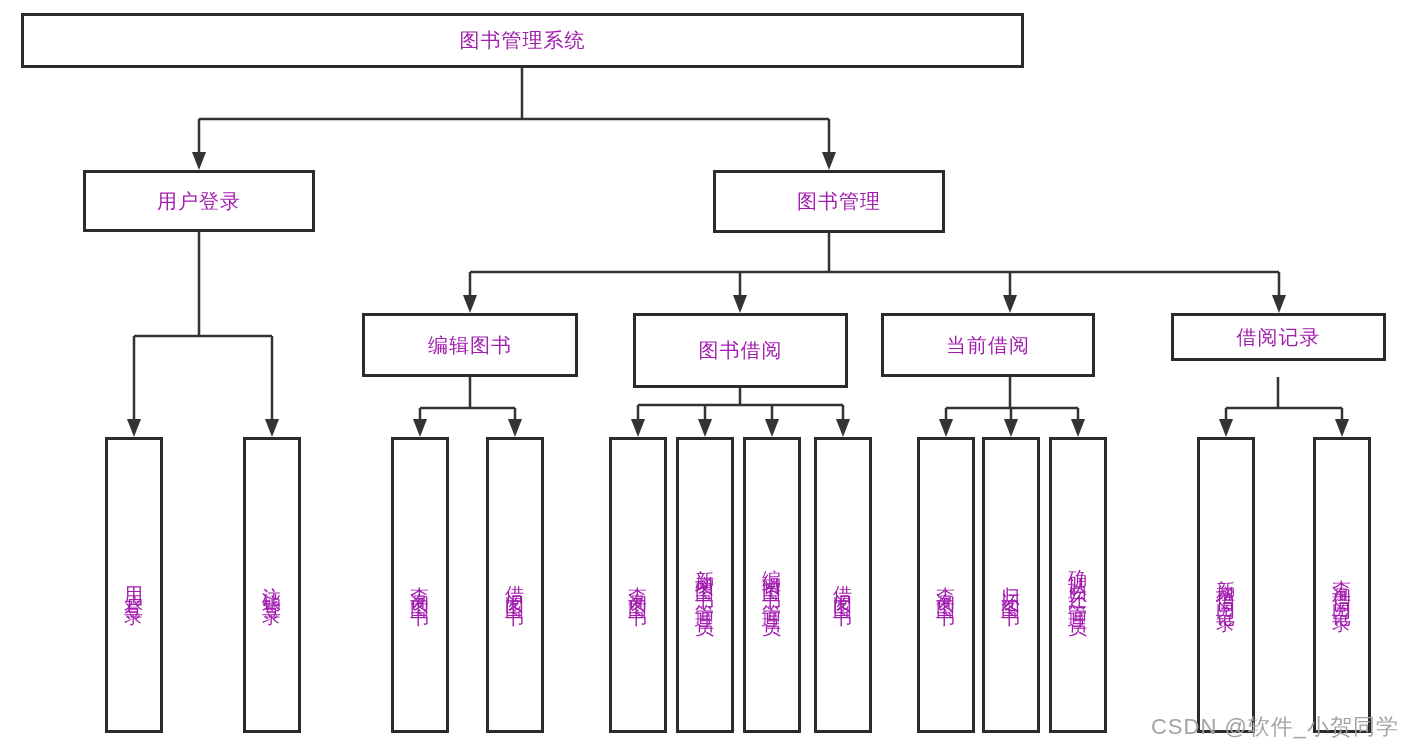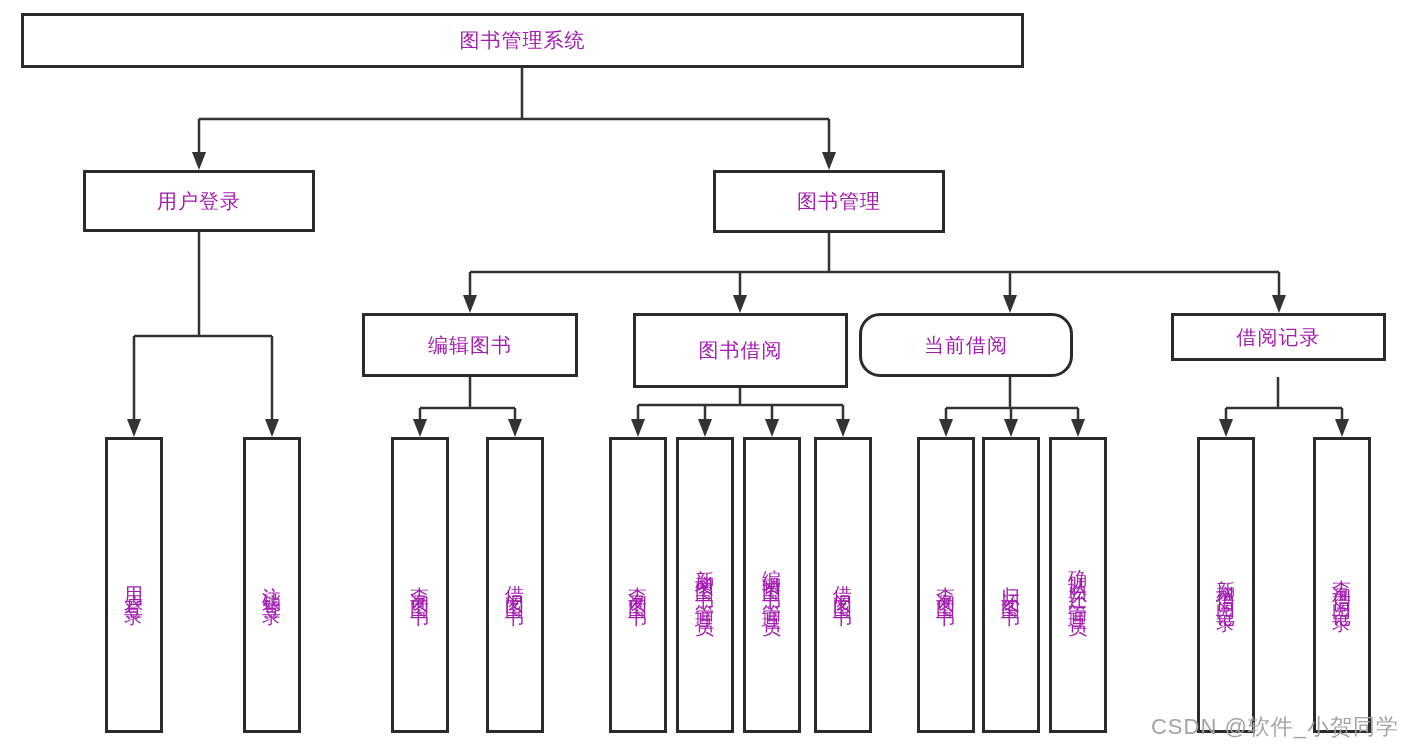--- a/index.html
+++ b/index.html
@@ -73,21 +73,21 @@
   <div class="box hbox" style="left:713px;top:170px;width:232px;height:63px;padding-left:20px;">
     <span>图书管理</span>
   </div>
 
   <div class="box hbox" style="left:362px;top:313px;width:216px;height:64px;">
     <span>编辑图书</span>
   </div>
   <div class="box hbox" style="left:633px;top:313px;width:215px;height:75px;">
     <span>图书借阅</span>
   </div>
-  <div class="box hbox" style="left:859px;top:313px;width:214px;height:64px;border-radius:21px;">
+  <div class="box hbox" style="left:881px;top:313px;width:214px;height:64px;">
     <span>当前借阅</span>
   </div>
   <div class="box hbox" style="left:1171px;top:313px;width:215px;height:48px;">
     <span>借阅记录</span>
   </div>
 
   <div class="box vbox" style="left:105px;">
     <span>用户登录</span>
   </div>
   <div class="box vbox" style="left:243px;">

